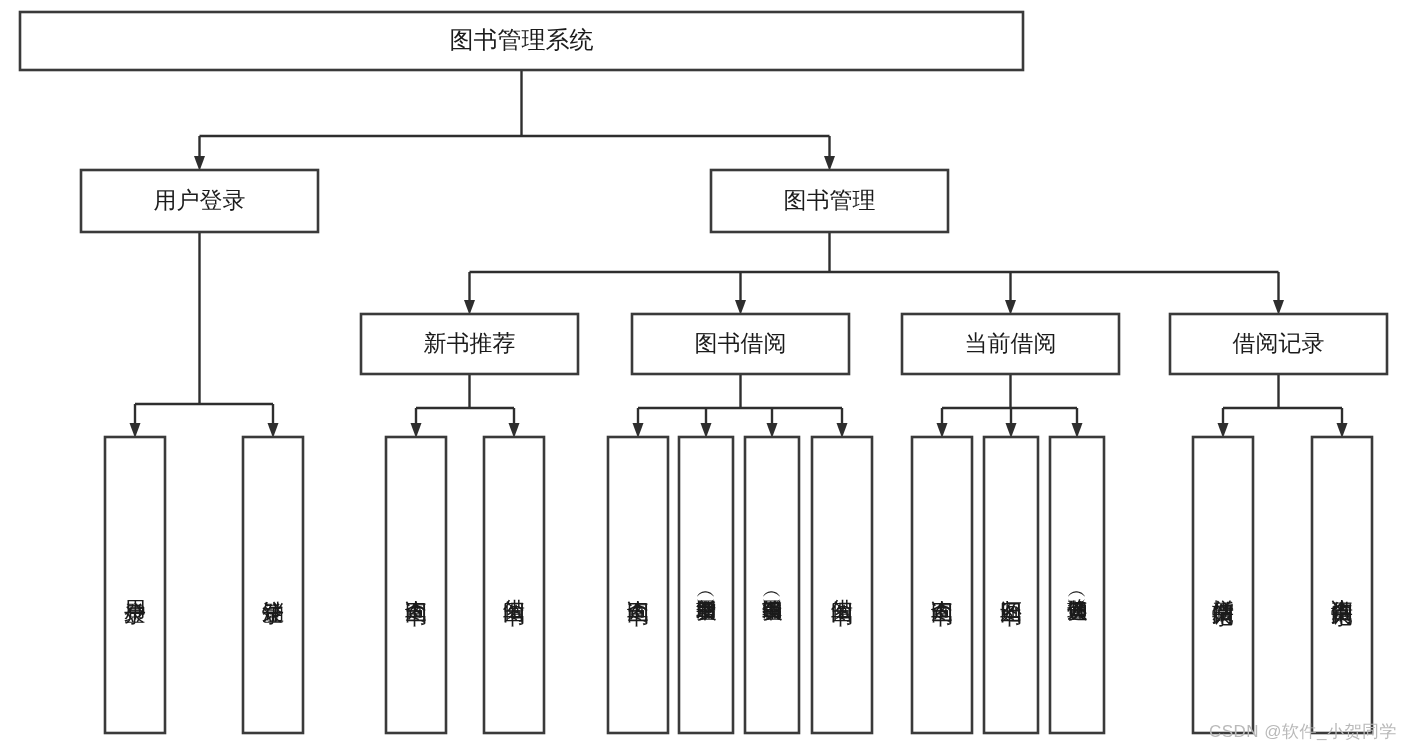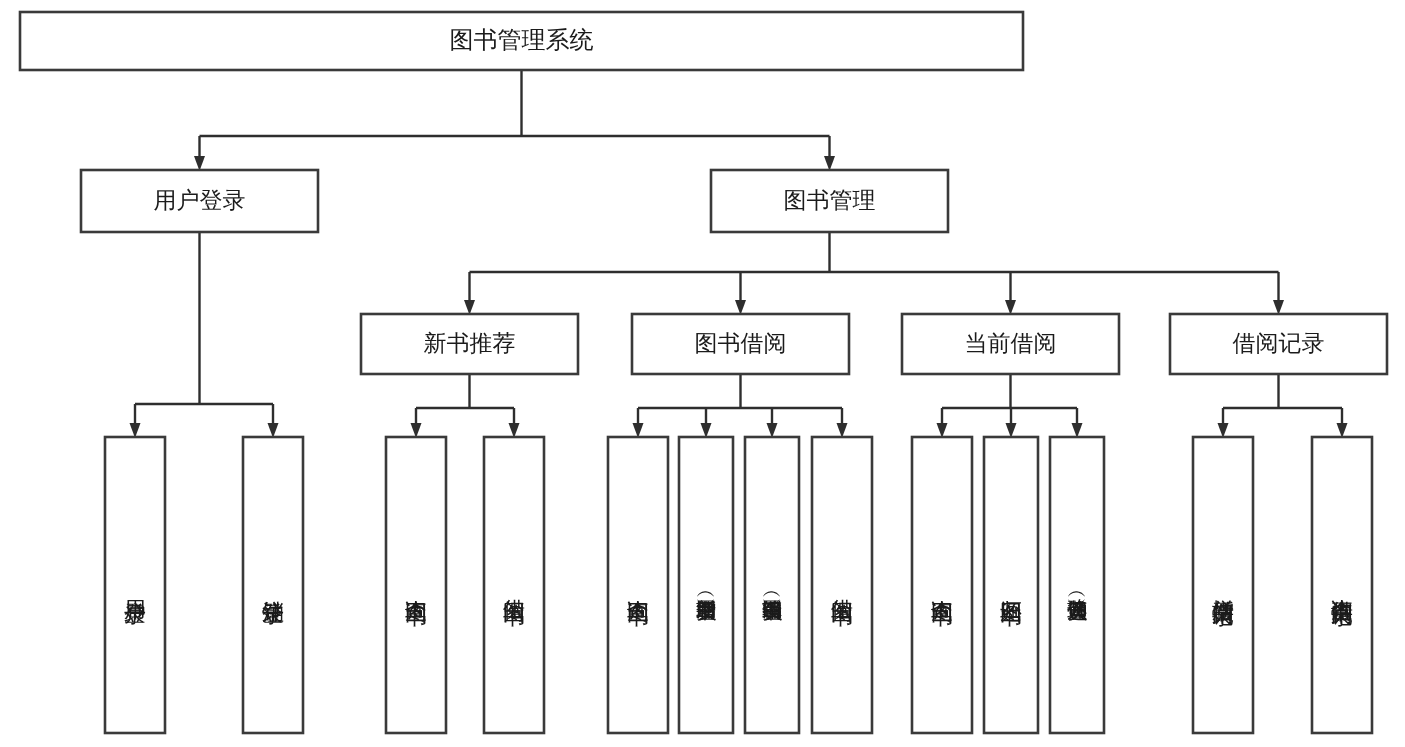--- a/index.html
+++ b/index.html
@@ -244,13 +244,14 @@
         <span class="vlabel" style="font-size: 20px; letter-spacing: 0.5px;">确认归还（管理员）</span>
       </div>
       <div class="vlabel-wrap" style="left: 1193px; top: 437px; width: 60px; height: 296px;">
         <span class="vlabel">新增借阅记录</span>
       </div>
       <div class="vlabel-wrap" style="left: 1312px; top: 437px; width: 60px; height: 296px;">
         <span class="vlabel">查询借阅记录</span>
       </div>
     </div>
 
+  <div id="watermark">CSDN @软件_小贺同学</div>
 </div>
 
 </body></html>

